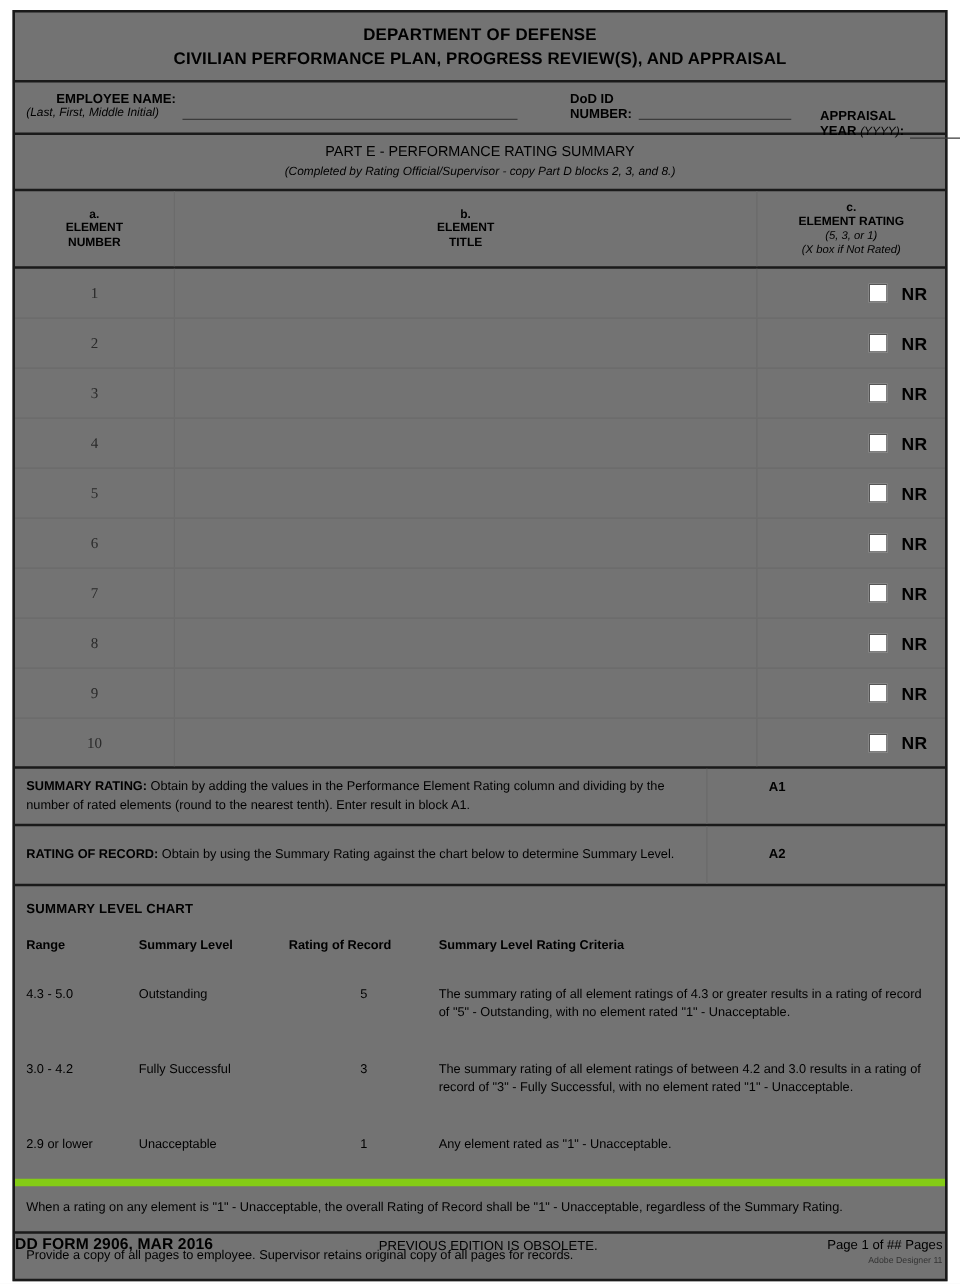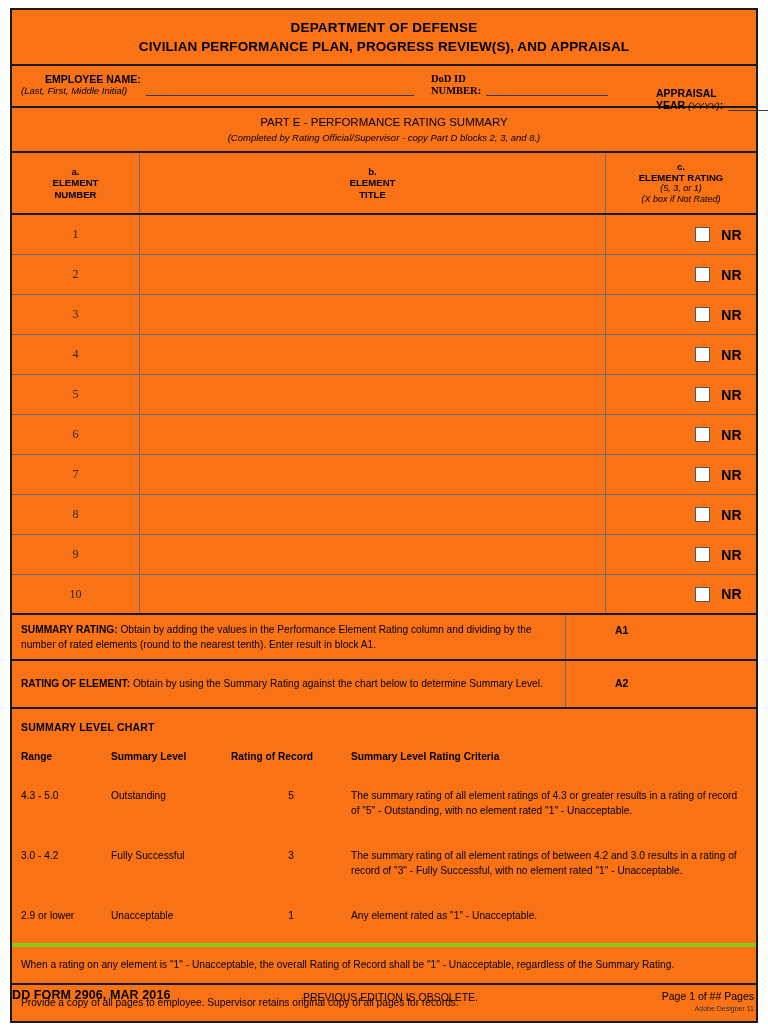--- a/index.html
+++ b/index.html
@@ -17,21 +17,21 @@
     background: #ffffff;
     overflow: hidden;
   }
 
   
   .form-frame {
     position: absolute;
     left: 10px; top: 8px;
     width: 748px;
     border: 2px solid #1a1a1a;
-    background: #f97316;
+    background: #737373;
   }
 
   
   .title-block {
     border-bottom: 2px solid #1a1a1a;
     padding: 9px 0 9px 0;
     text-align: center;
   }
   .title-line1 {
     font-size: 13.5px; font-weight: bold; letter-spacing: .2px;
@@ -152,21 +152,21 @@
   .sum-code {
     width: 150px;
     padding: 9px 0 0 9px;
     font-size: 10.5px; font-weight: bold;
   }
   .sum-row.record .sum-code { padding-top: 16px; }
   .sum-row.record { min-height: 48px; }
 
   
   .chart-box {
-    border-bottom: 4px solid #84cc16;
+    border-bottom: 6px solid #84cc16;
     padding: 12px 9px 14px 9px;
     position: relative;
   }
   .chart-title {
     font-size: 10.5px; font-weight: bold;
     letter-spacing: .2px;
     margin-bottom: 18px;
   }
   .chart-table { width: 100%; border-collapse: collapse; }
   .chart-table th {
@@ -238,21 +238,21 @@
       <div class="ident-field" style="left:9px;">
         <div class="ident-inline">
           <div>
             <div class="ident-label">EMPLOYEE NAME:</div>
             <div class="ident-sub">(Last, First, Middle Initial)</div>
           </div>
           <span class="fill-line" style="width:268px;"></span>
         </div>
       </div>
 
-      <div class="ident-field" style="left:395px;font-family:Liberation Serif, serif;">
+      <div class="ident-field" style="left:420px;">
         <div class="ident-inline">
           <div>
             <div class="ident-label">DoD ID</div>
             <div class="ident-label">NUMBER:</div>
           </div>
           <span class="fill-line" style="width:122px;"></span>
         </div>
       </div>
 
       <div class="ident-field" style="left:620px;margin-top:14px;">
@@ -399,21 +399,21 @@
         </div>
       </div>
       <div class="sum-code">
         <span>A1</span>
       </div>
     </div>
 
     <div class="sum-row record">
       <div class="sum-text centered">
         <div>
-          <b>RATING OF ELEMENT:</b>
+          <b>RATING OF RECORD:</b>
           <span>Obtain by using the Summary Rating against the chart below to determine Summary Level.</span>
         </div>
       </div>
       <div class="sum-code">
         <span>A2</span>
       </div>
     </div>
 
     <div class="chart-box">
       <div class="chart-title">SUMMARY LEVEL CHART</div>

